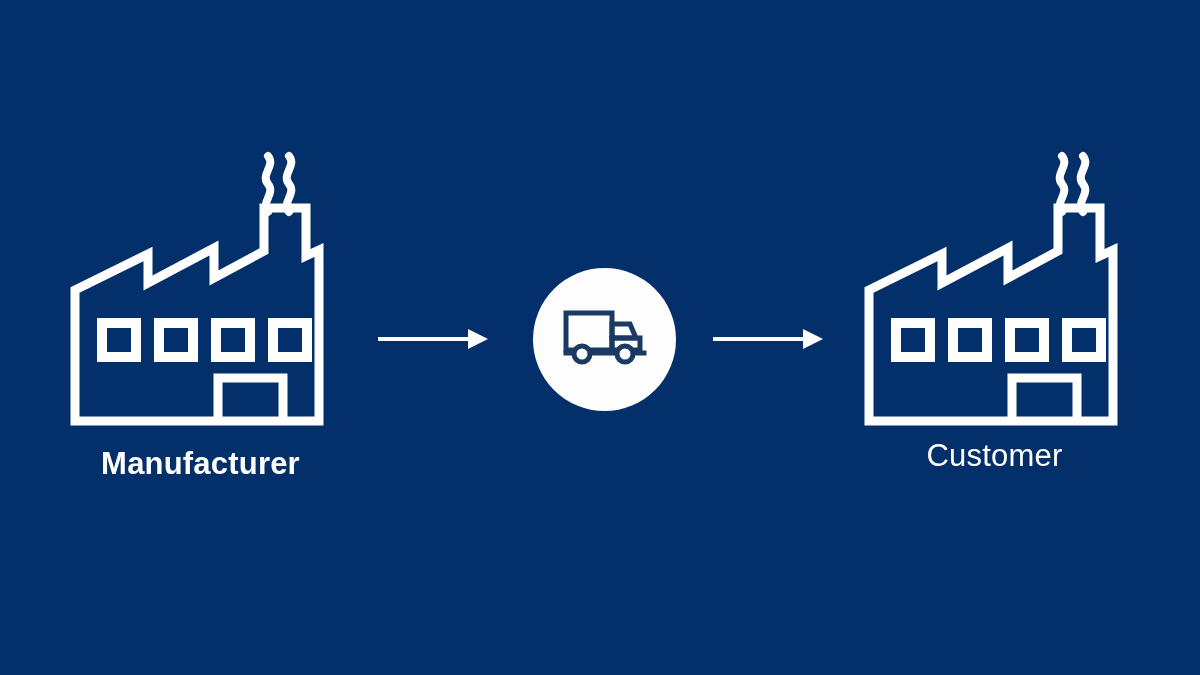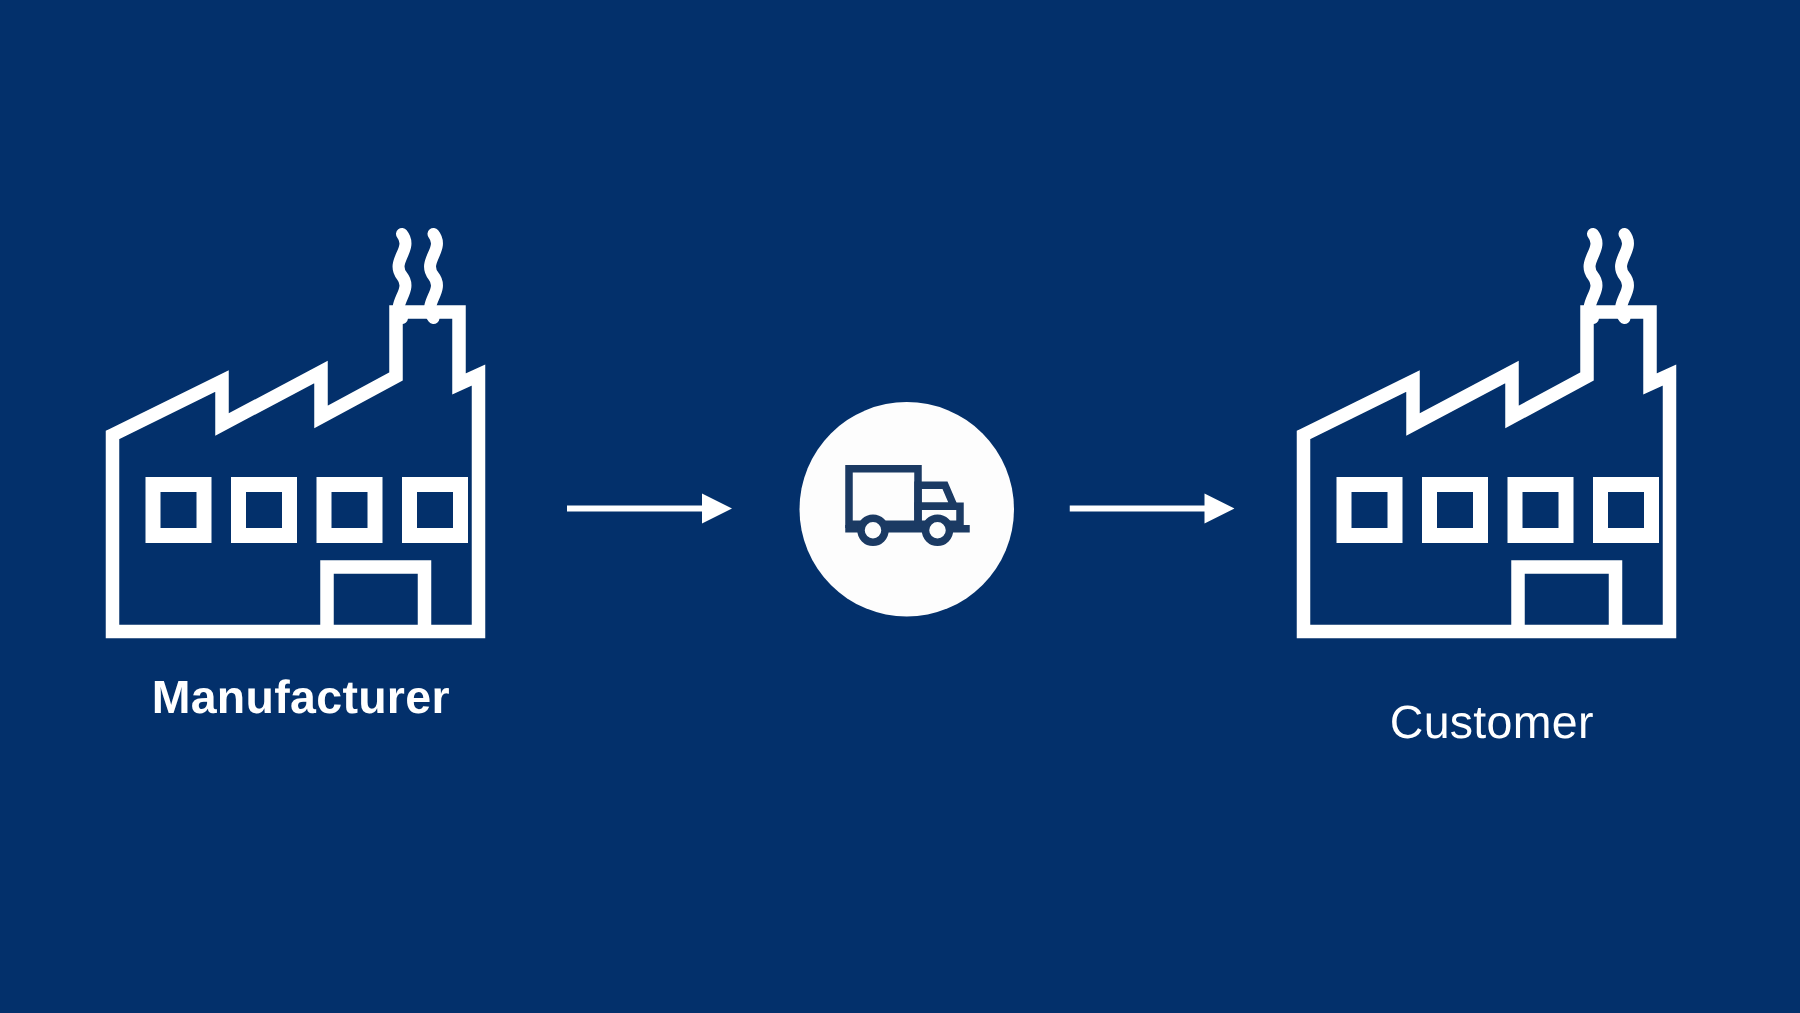--- a/index.html
+++ b/index.html
@@ -50,21 +50,21 @@
     width: 285px;
   }
   #node-manufacturer .node-label {
     font-size: 31px;
     font-weight: 700;
     margin-top: 14px;
   }
   #node-customer .node-label {
     font-size: 31px;
     font-weight: 400;
-    margin-top: 31px;
+    margin-top: 6px;
   }
 
   
   .arrow {
     position: absolute;
   }
   #arrow-left  { left: 378px; top: 320px; }
   #arrow-right { left: 713px; top: 320px; }
 
   

